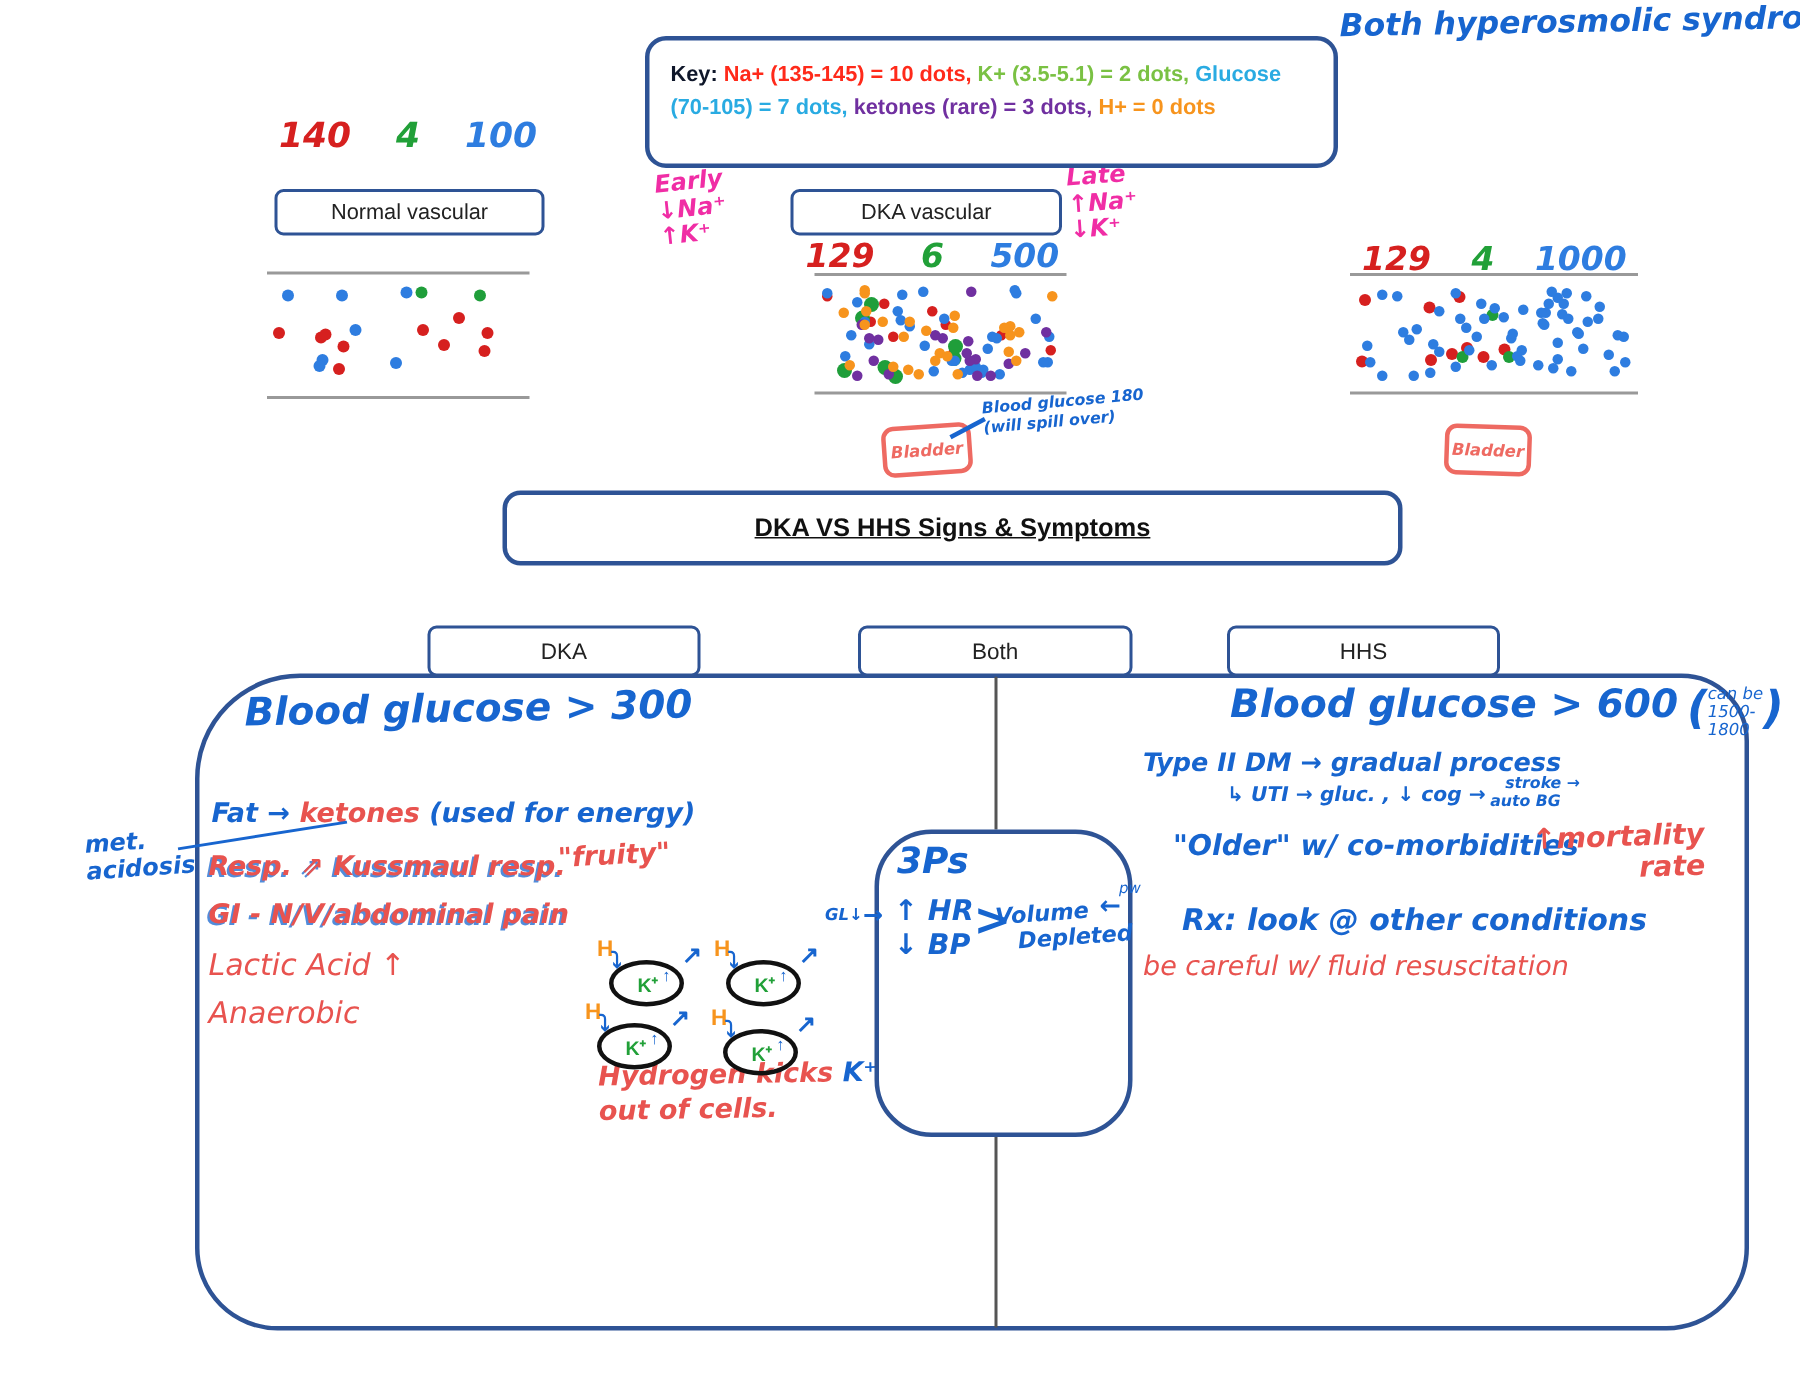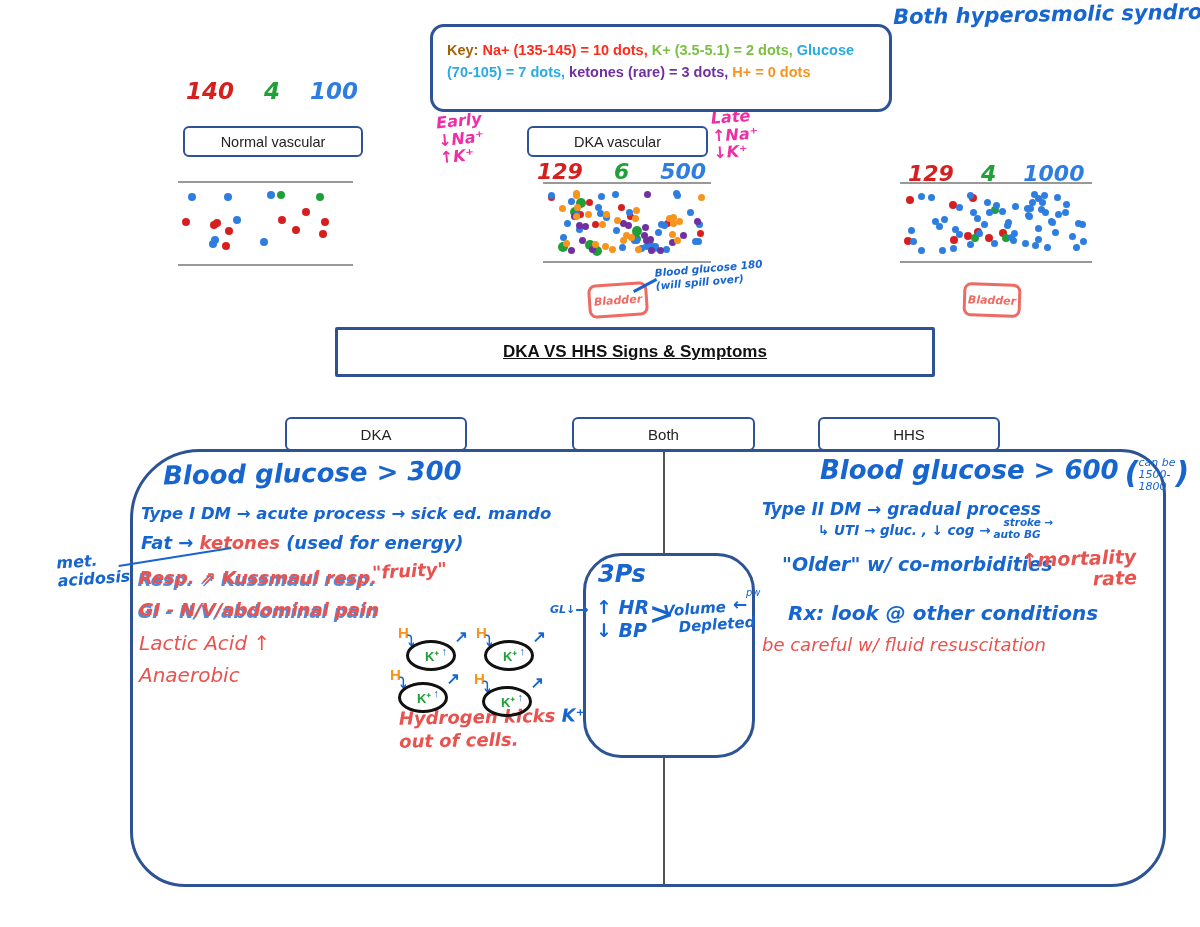--- a/index.html
+++ b/index.html
@@ -6,21 +6,21 @@
     --ink-blue:#1765cf; --ink-red:#e8534f; --ink-pink:#f02da5; --ink-green:#21a038;
     --ink-orange:#f7941d; --ink-purple:#7030a0; --ink-cyan:#29abe2; --box-navy:#2e5395;
     --dot-red:#d6201f; --dot-blue:#2e7de0; --dot-green:#1f9e3a; --band-line:#999999;
     --bladder-red:#ee6a62; --key-red:#ff2a1a; --key-green:#7ac143;
   }
   html,body{margin:0;padding:0;background:#fff;}
   .canvas{position:relative;width:1200px;height:927px;background:#fff;overflow:hidden;
           font-family:"Liberation Sans",sans-serif;}
   .abs{position:absolute;}
   
-  .navybox{border:3px solid var(--box-navy);border-radius:2px;background:#fff;
+  .navybox{border:3px solid var(--box-navy);border-radius:12px;background:#fff;
            display:flex;align-items:center;justify-content:center;box-sizing:border-box;z-index:3;}
   .labelbox{border-width:2.5px;border-radius:6px;font-size:14.5px;color:#222;}
   
   .hw{font-family:"DejaVu Sans",sans-serif;font-style:italic;white-space:nowrap;}
   .blue{color:var(--ink-blue);} .red{color:var(--ink-red);} .pink{color:var(--ink-pink);}
   .dual{color:var(--ink-red);text-shadow:-1.5px 1.5px 0 rgba(23,101,207,.75);}
   .band{border-top:2px solid var(--band-line);border-bottom:2px solid var(--band-line);
         box-sizing:border-box;}
   .dot{position:absolute;border-radius:50%;}
   .bladder{border:3px solid var(--bladder-red);border-radius:8px;display:flex;align-items:center;
@@ -39,21 +39,21 @@
 </style>
 </head>
 <body>
 
 <div class="canvas">
 
   <div class="abs hw blue" style="left:893px;top:2px;font-size:21px;font-weight:bold;transform:rotate(-1deg);">Both hyperosmolic syndromes</div>
 
   <div class="abs navybox" style="left:430px;top:24px;width:462px;height:88px;border-radius:14px;align-items:flex-start;justify-content:flex-start;">
     <div style="padding:12px 14px;font-weight:bold;font-size:14.5px;line-height:1.55;white-space:normal;">
-      <span style="color:#a16207;">Key:</span>
+      <span style="color:#0f172a;">Key:</span>
       <span style="color:var(--key-red);">Na+ (135-145) = 10 dots,</span>
       <span style="color:var(--key-green);">K+ (3.5-5.1) = 2 dots,</span>
       <span style="color:var(--ink-cyan);">Glucose (70-105) = 7 dots,</span>
       <span style="color:var(--ink-purple);">ketones (rare) = 3 dots,</span>
       <span style="color:var(--ink-orange);">H+ = 0 dots</span>
     </div>
   </div>
 
   <div class="abs hw" style="left:186px;top:78px;display:flex;gap:30px;font-size:23px;font-weight:bold;">
     <span style="color:var(--dot-red);">140</span>
@@ -287,21 +287,20 @@
   <div class="abs navybox labelbox" style="left:572px;top:417px;width:183px;height:34px;font-size:15px;">Both</div>
   <div class="abs navybox labelbox" style="left:818px;top:417px;width:182px;height:34px;font-size:15px;">HHS</div>
 
   <div class="abs" style="left:130px;top:449px;width:1036px;height:438px;border:3px solid var(--box-navy);
        border-radius:70px 45px 55px 55px;box-sizing:border-box;z-index:1;"></div>
 
   <div class="abs line" style="left:663px;top:451px;width:1.5px;height:102px;z-index:2;"></div>
   <div class="abs line" style="left:663px;top:757px;width:1.5px;height:128px;z-index:2;"></div>
 
   <div class="abs hw blue" style="left:163px;top:458px;font-size:26px;font-weight:bold;transform:rotate(-1deg);z-index:4;">Blood glucose &gt; 300</div>
-  <div class="abs hw blue" style="left:141px;top:504px;font-size:16.5px;font-weight:bold;">Type I DM → acute process → sick ed. mando</div>
   <div class="abs hw" style="left:141px;top:532px;font-size:18px;font-weight:bold;z-index:4;">
     <span class="blue">Fat → </span><span class="red">ketones</span><span class="blue"> (used for energy)</span>
   </div>
   <div class="abs hw dual" style="left:139px;top:567px;font-size:18px;font-weight:bold;">Resp. ⇗ Kussmaul resp.</div>
   <div class="abs hw red" style="left:372px;top:560px;font-size:18px;font-weight:bold;transform:rotate(-3deg);">"fruity"</div>
   <div class="abs hw dual" style="left:139px;top:599px;font-size:18px;font-weight:bold;">GI - N/V/abdominal pain</div>
   <div class="abs hw red" style="left:139px;top:631px;font-size:20px;">Lactic Acid ↑</div>
   <div class="abs hw red" style="left:139px;top:663px;font-size:20px;">Anaerobic</div>
   <div class="abs hw blue" style="left:57px;top:552px;font-size:16px;font-weight:bold;line-height:1.15;transform:rotate(-4deg);">
     <div>met.</div>

